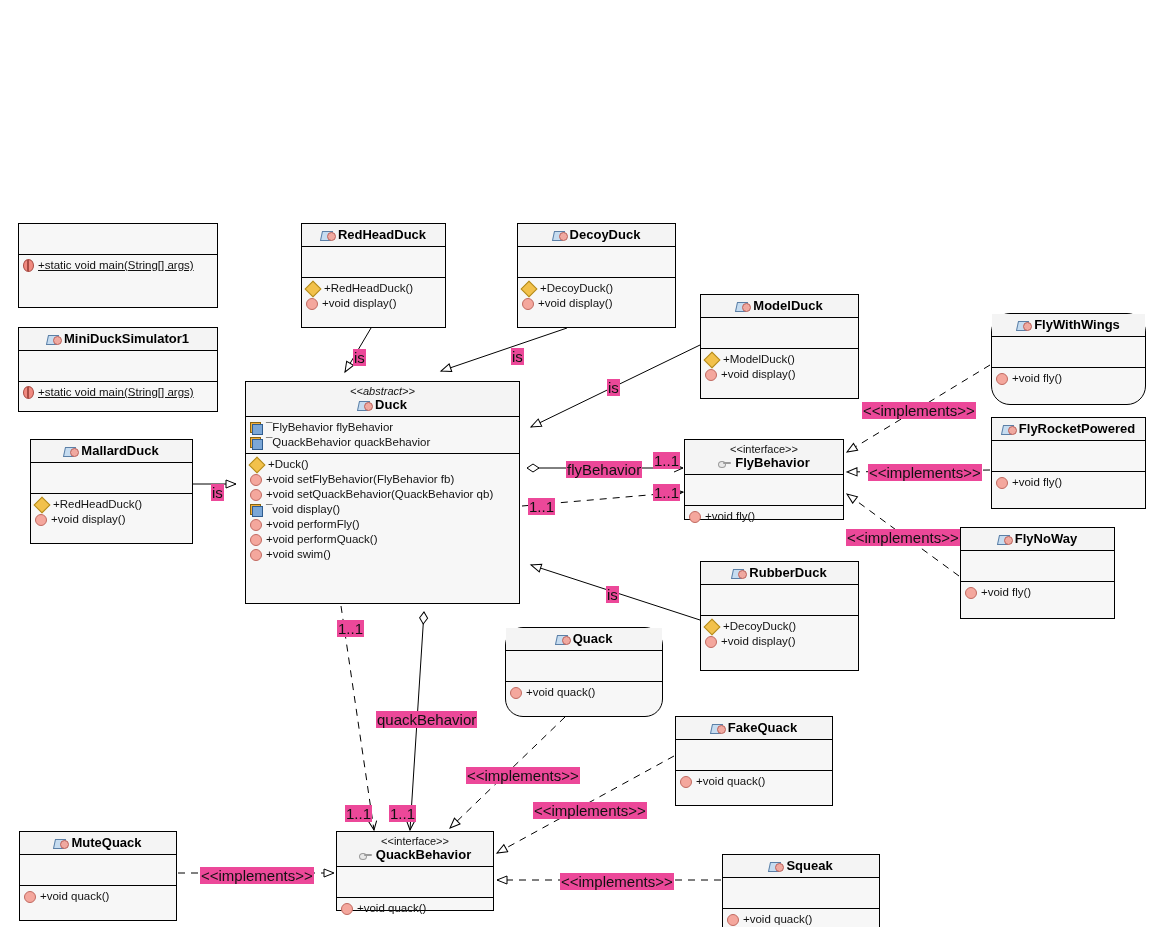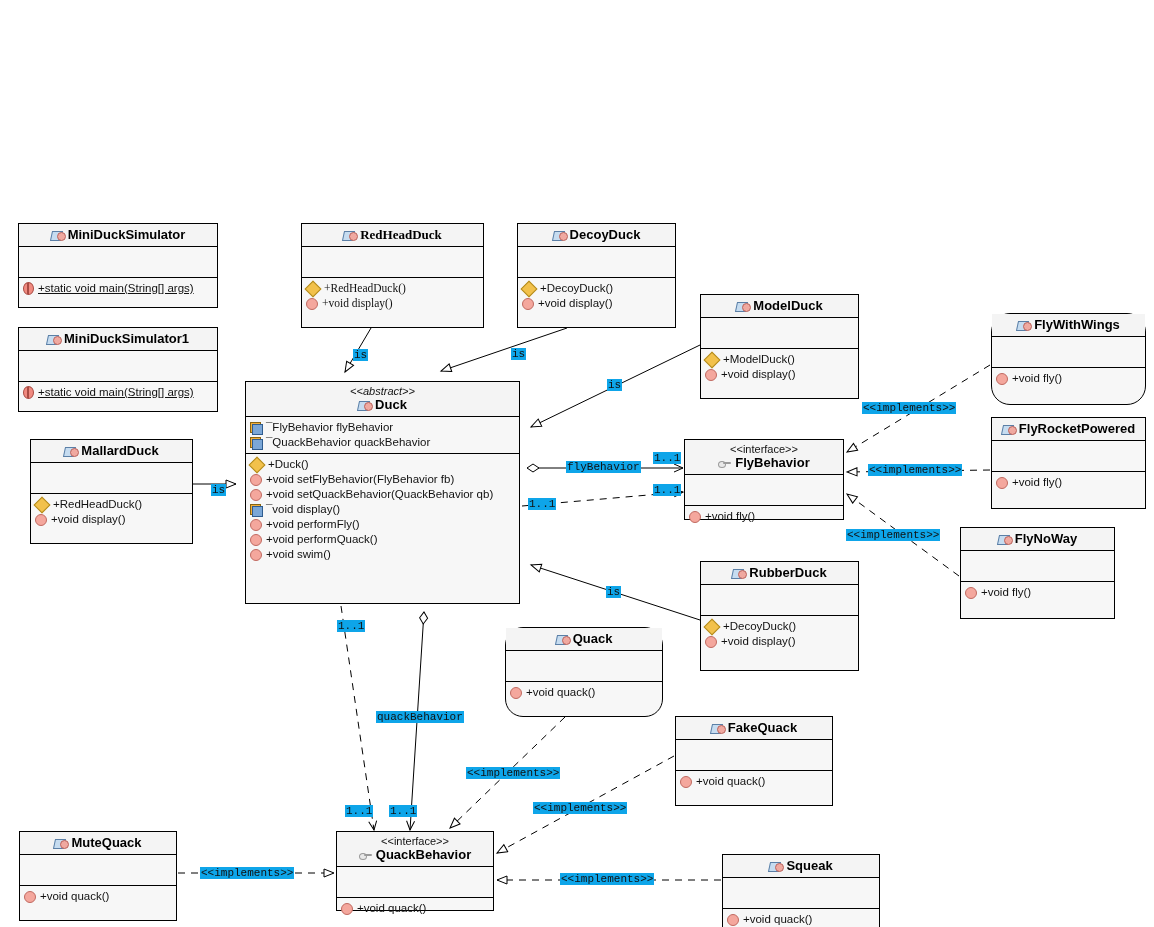--- a/index.html
+++ b/index.html
@@ -41,22 +41,22 @@
   .ic-static{width:9px;height:11px;border-radius:50%;background:#f08a80;
       border:1px solid #a94b43;}
   .ic-static:after{content:"";position:absolute;left:3px;top:0;width:1.5px;height:11px;
       background:#a94b43;}
   .ic-field{width:12px;height:11px;}
   .ic-field:before{content:"";position:absolute;left:0;top:0;width:9px;height:9px;
       background:#f2b03c;border:1px solid #8a6410;}
   .ic-field:after{content:"";position:absolute;left:2px;top:2px;width:9px;height:9px;
       background:#7ba7d7;border:1px solid #2f5c8f;}
 
-  .elab{position:absolute;font-size:11px;color:#111;background:#0ea5e9;
-        padding:0 1px;white-space:nowrap;z-index:3;font-family:Liberation Mono, monospace;}
+  .elab{position:absolute;font-size:15px;color:#111;background:#ec4899;
+        padding:0 1px;white-space:nowrap;z-index:3;font-family:Liberation Sans, sans-serif;}
 </style>
 </head>
 <body>
 
 <div id="canvas">
 
   <svg class="edges" viewBox="0 0 1154 927">
     <defs>
       <marker id="hollowTri" markerWidth="14" markerHeight="14" refX="11" refY="5" orient="auto" markerUnits="userSpaceOnUse">
         <path d="M1,1 L11,5 L1,9 Z" fill="#ffffff" stroke="#000" stroke-width="1"></path>
@@ -93,26 +93,20 @@
 
     <line x1="674" y1="756" x2="497" y2="853" stroke="#000" stroke-dasharray="7,6" marker-end="url(#hollowTri)"></line>
 
     <line x1="178" y1="873" x2="334" y2="873" stroke="#000" stroke-dasharray="7,6" marker-end="url(#hollowTri)"></line>
 
     <line x1="721" y1="880" x2="497" y2="880" stroke="#000" stroke-dasharray="7,6" marker-end="url(#hollowTri)"></line>
   </svg>
 
   <div id="boxes">
       <div class="uml" style="left: 18px; top: 223px; width: 200px; height: 85px;">
-        <div class="hdr">
-          <div class="cname">
-            <span class="ic ic-class"></span>
-            <span>MiniDuckSimulator</span>
-          </div>
-        </div>
         <div class="attrs"></div>
         <div class="ops">
           <div class="row underline">
             <span class="ic ic-static"></span>
             <span class="txt">+static void main(String[] args)</span>
           </div>
         </div>
       </div>
       <div class="uml" style="left: 18px; top: 327px; width: 200px; height: 85px;">
         <div class="hdr">
@@ -141,21 +135,21 @@
           <div class="row">
             <span class="ic ic-ctor"></span>
             <span class="txt">+RedHeadDuck()</span>
           </div>
           <div class="row">
             <span class="ic ic-meth"></span>
             <span class="txt">+void display()</span>
           </div>
         </div>
       </div>
-      <div class="uml" style="left: 301px; top: 223px; width: 183px; height: 105px; font-family: Liberation Serif, serif;">
+      <div class="uml" style="left: 301px; top: 223px; width: 145px; height: 105px;">
         <div class="hdr">
           <div class="cname">
             <span class="ic ic-class"></span>
             <span>RedHeadDuck</span>
           </div>
         </div>
         <div class="attrs"></div>
         <div class="ops">
           <div class="row">
             <span class="ic ic-ctor"></span>

